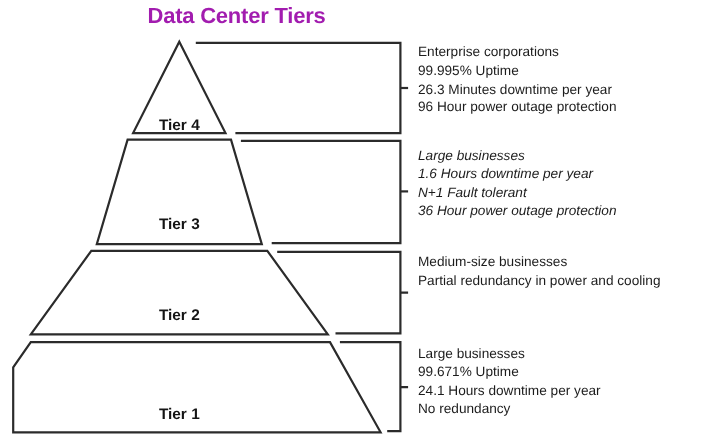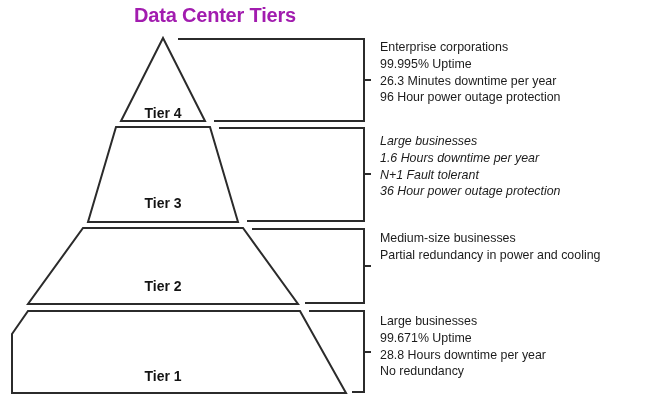--- a/index.html
+++ b/index.html
@@ -131,17 +131,17 @@
   </div>
 
   <div class="detail-block" id="details-tier2">
     <span class="detail-line">Medium-size businesses</span>
     <span class="detail-line">Partial redundancy in power and cooling</span>
   </div>
 
   <div class="detail-block" id="details-tier1">
     <span class="detail-line">Large businesses</span>
     <span class="detail-line">99.671% Uptime</span>
-    <span class="detail-line">28.8 Hours downtime per year</span>
+    <span class="detail-line">24.1 Hours downtime per year</span>
     <span class="detail-line">No redundancy</span>
   </div>
 
 </div>
 
 </body></html>

